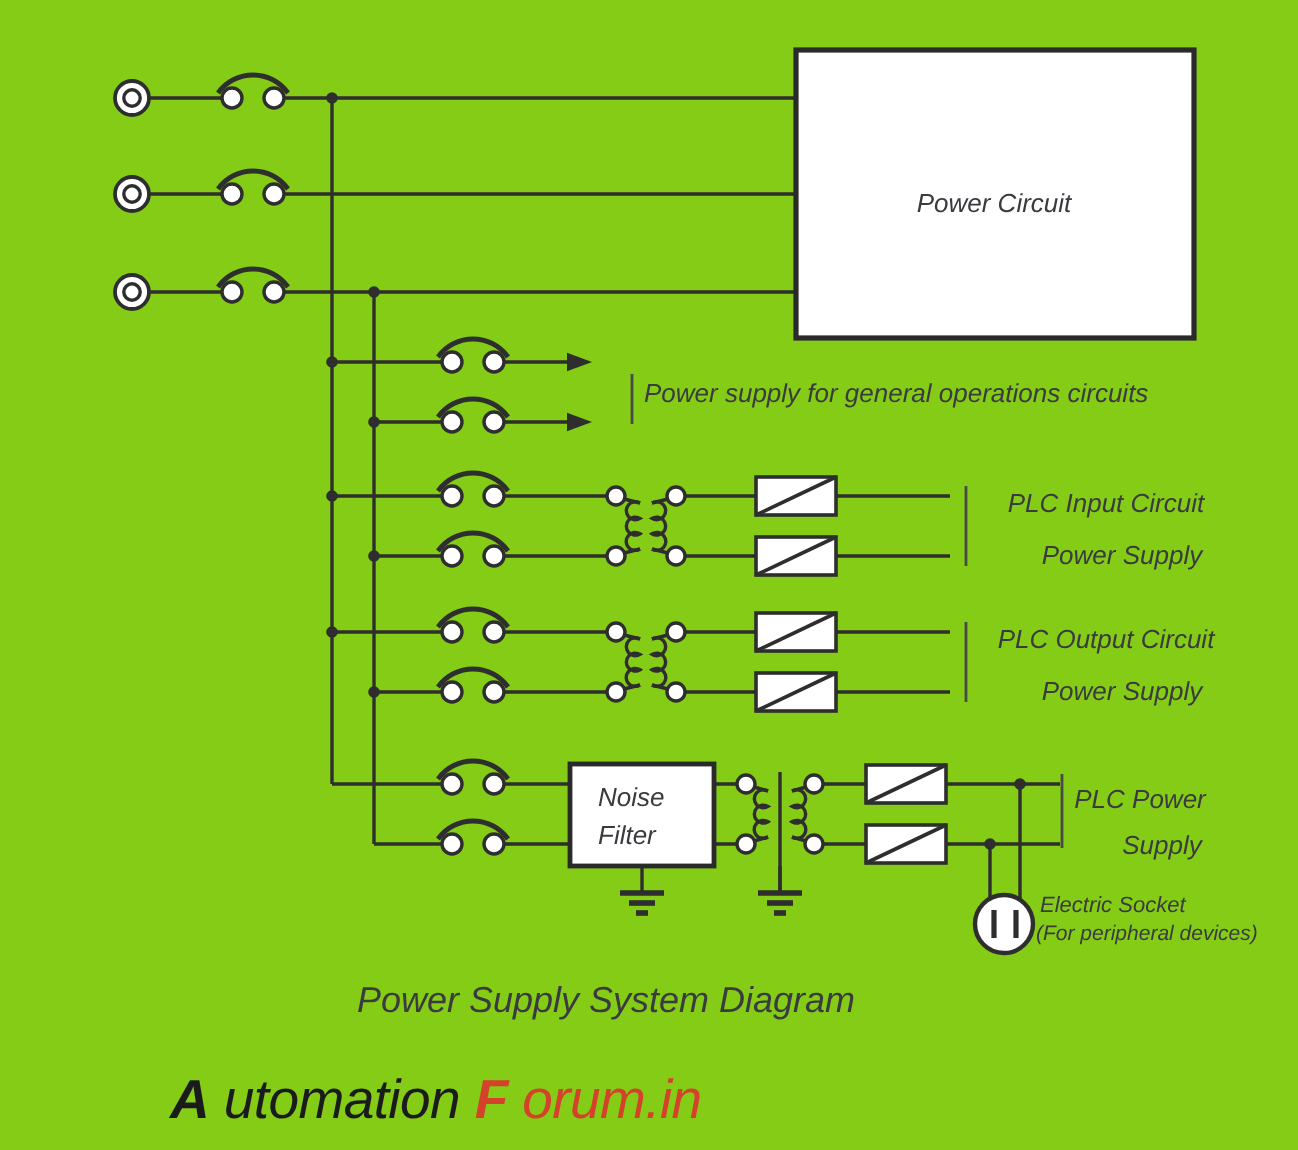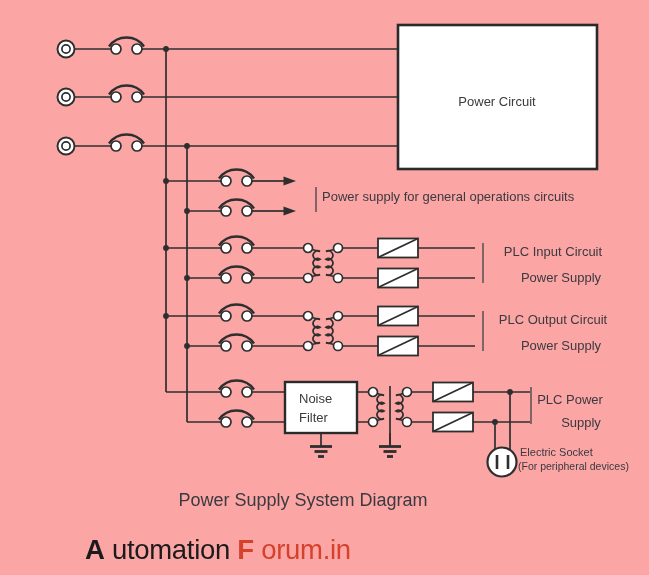--- a/index.html
+++ b/index.html
@@ -1,21 +1,22 @@
 <!DOCTYPE html>
 <html><head>
 <meta charset="utf-8">
 <style>
   html,body{margin:0;padding:0;background:#ffffff;}
   .stage{
     position:relative;
     width:649px;height:575px;
-    background:#fca5a5;
+    background:#84cc16;
     font-family:"Liberation Sans",sans-serif;
     overflow:hidden;
+    font-style:italic;
   }
   svg{position:absolute;left:0;top:0;font-family:"Liberation Sans",sans-serif;}
   .wire{stroke:#2e2e2e;stroke-width:1.7;fill:none;}
   .thickbox{stroke:#2a2a2a;stroke-width:2.6;fill:#ffffff;}
   .nbox{stroke:#2a2a2a;stroke-width:2.4;fill:#ffffff;}
   .dot{fill:#2e2e2e;stroke:none;}
   .tick{stroke:#4a4a4a;stroke-width:1.4;fill:none;}
   .lbl{fill:#3a3a3f;font-size:13px;}
   .lbl-sm{fill:#3a3a3f;font-size:11px;}
   .lbl-xs{fill:#3a3a3f;font-size:10.5px;}

